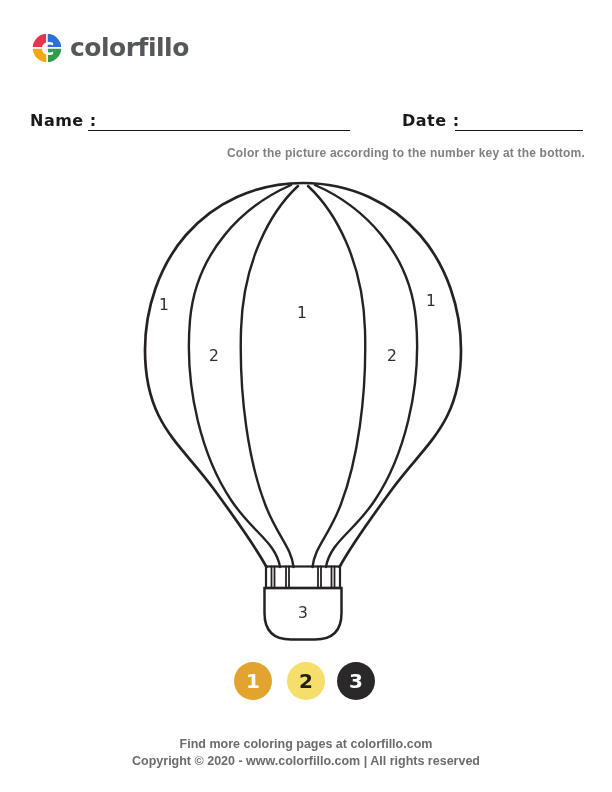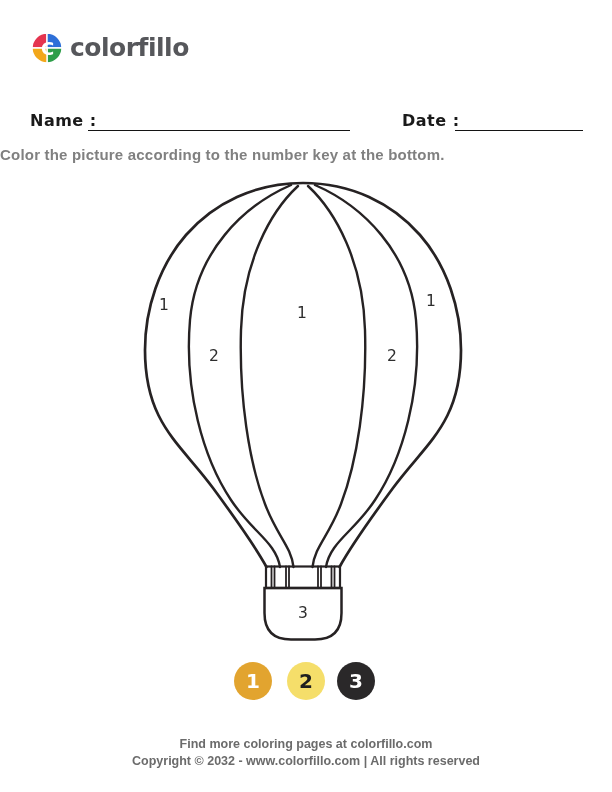--- a/index.html
+++ b/index.html
@@ -17,23 +17,23 @@
 
   
   .field-label{top:111px;font-size:16px;font-weight:bold;color:#1a1a1a;letter-spacing:0.5px;}
   #name-label{left:30px;}
   #date-label{left:402px;}
   .write-line{top:130px;border-bottom:1.6px solid #141414;height:0;}
   #name-line{left:88px;width:262px;}
   #date-line{left:455px;width:128px;}
 
   
-  #instruction{left:0;top:146px;width:585px;text-align:left;
+  #instruction{left:0;top:146px;width:585px;text-align:right;
     font-family:"Liberation Sans",sans-serif;font-weight:bold;
-    font-size:15px;color:#808080;letter-spacing:0.2px;}
+    font-size:12px;color:#808080;letter-spacing:0.2px;}
 
   
   #drawing{left:0;top:0;width:612px;height:792px;}
   #drawing path, #drawing rect, #drawing line{fill:none;stroke-linecap:round;}
   .num-label{font-family:"DejaVu Sans",sans-serif;font-size:15.5px;fill:#2e2e2e;}
 
   
   .key-swatch{top:662px;width:38px;height:38px;border-radius:50%;
     display:flex;align-items:center;justify-content:center;
     font-size:20px;font-weight:bold;}
@@ -130,15 +130,15 @@
     <span>1</span>
   </div>
   <div id="key-2" class="abs key-swatch" style="background: rgb(245, 222, 106); color: rgb(31, 31, 31);">
     <span>2</span>
   </div>
   <div id="key-3" class="abs key-swatch" style="background: rgb(42, 40, 41); color: rgb(255, 255, 255);">
     <span>3</span>
   </div>
 
   <div id="footer-line1" class="abs footer-line">Find more coloring pages at colorfillo.com</div>
-  <div id="footer-line2" class="abs footer-line">Copyright © 2032 - www.colorfillo.com  |  All rights reserved</div>
+  <div id="footer-line2" class="abs footer-line">Copyright © 2020 - www.colorfillo.com  |  All rights reserved</div>
 
 </div>
 
 </body></html>

